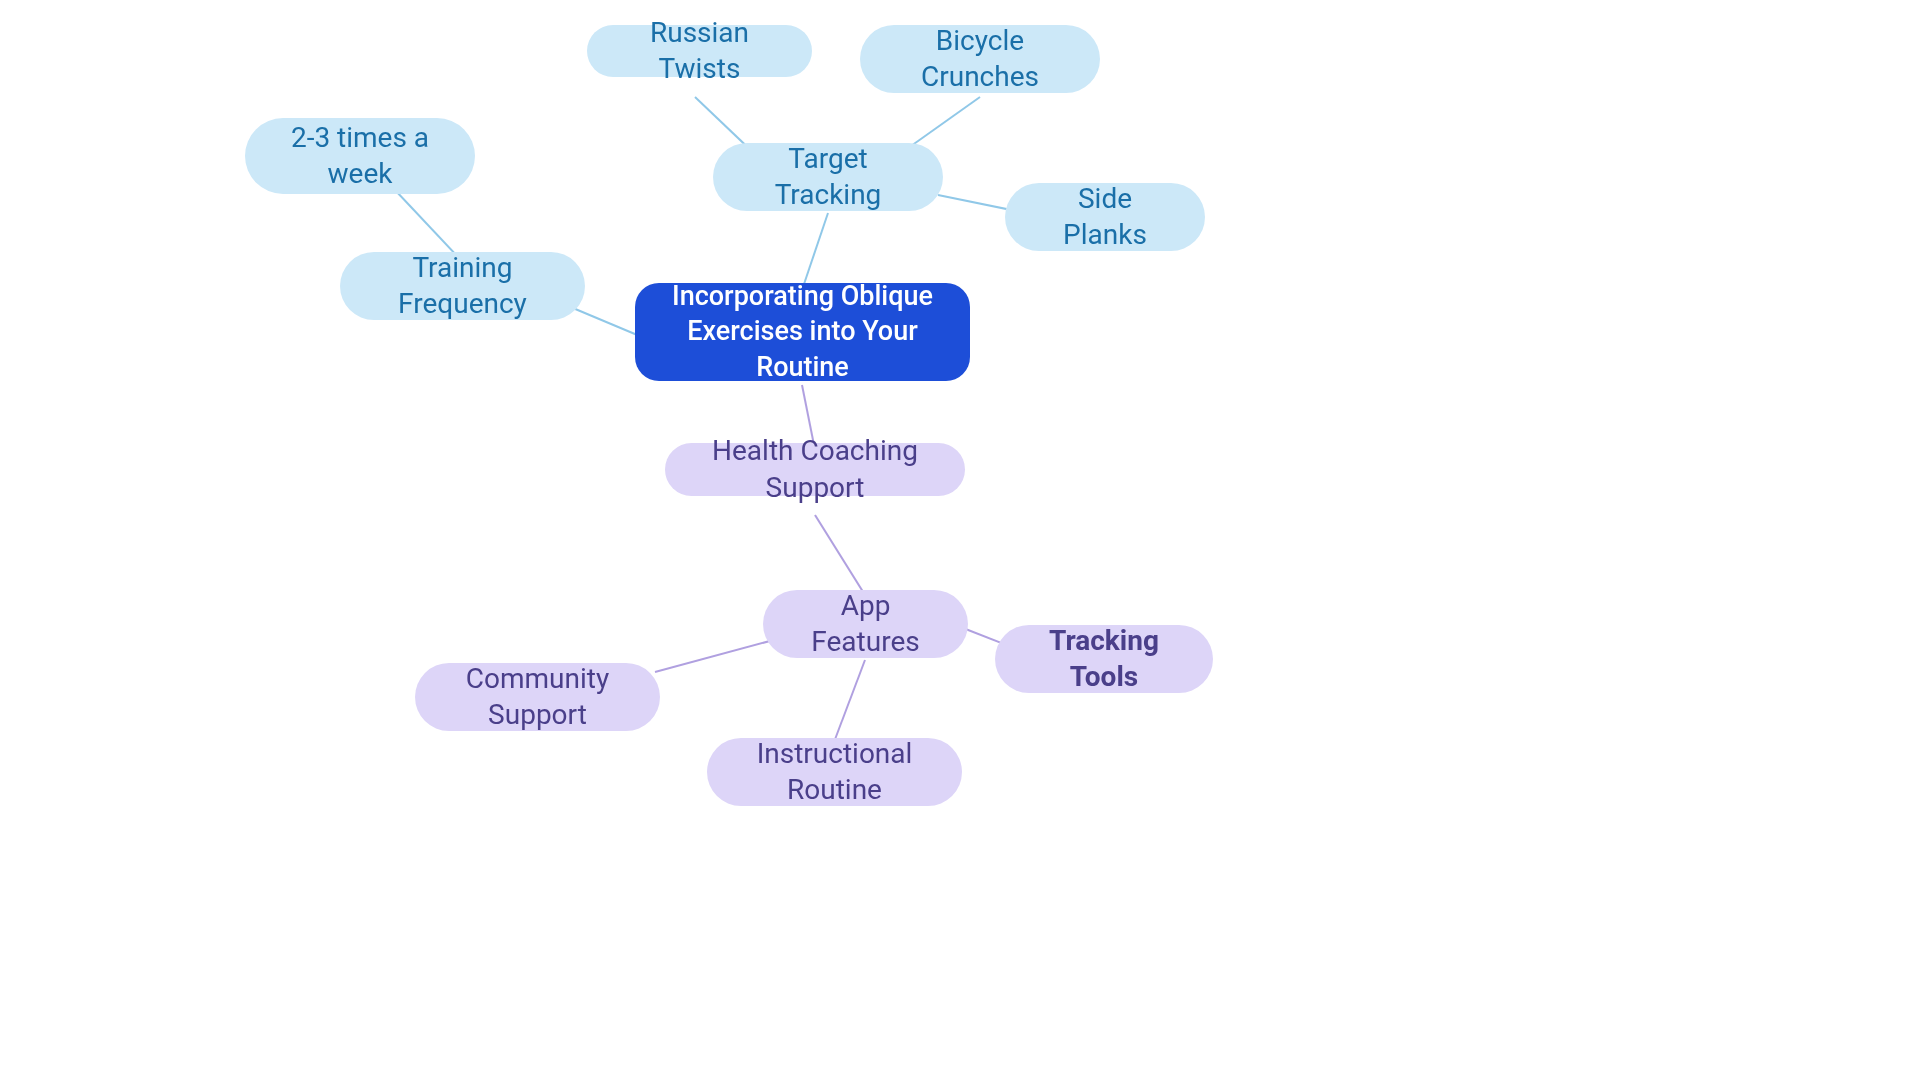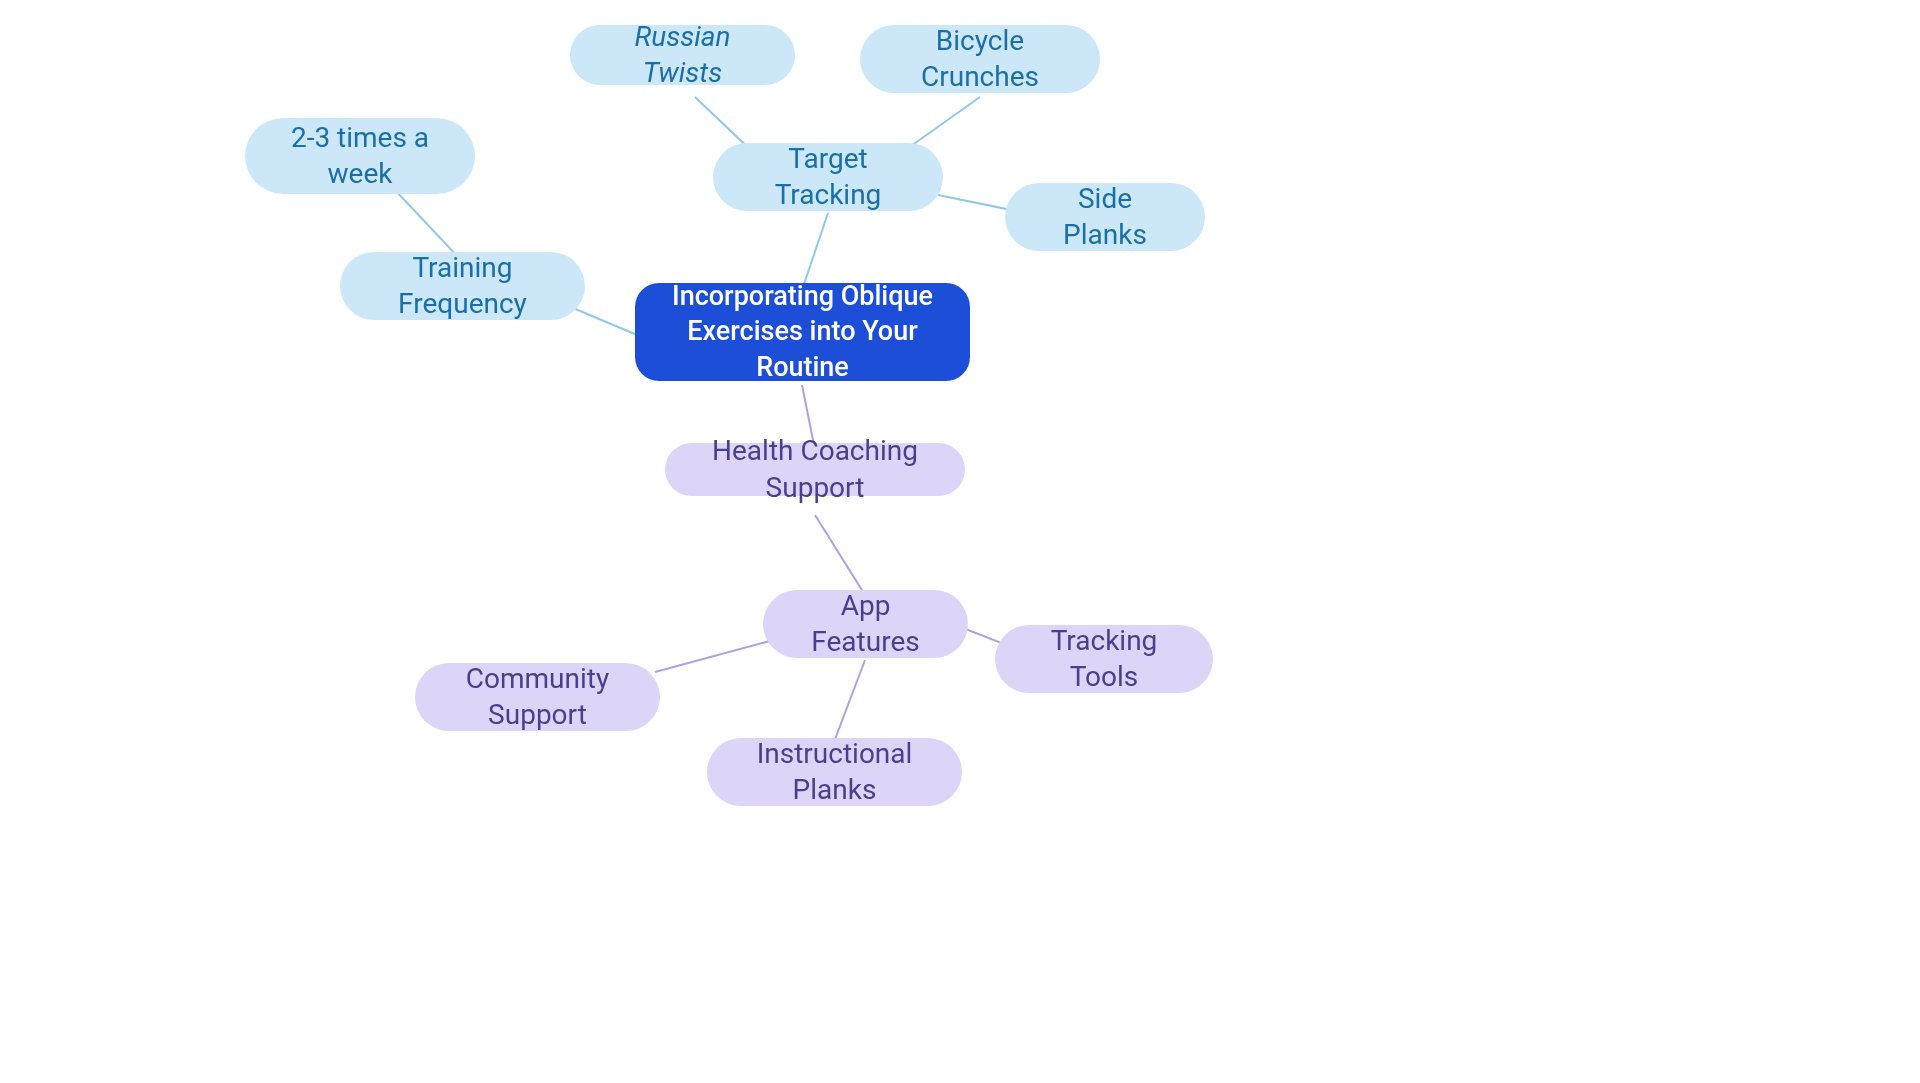--- a/index.html
+++ b/index.html
@@ -68,21 +68,21 @@
 
   <line x1="815" y1="515" x2="865" y2="595" stroke="#b0a0e0" stroke-width="2"></line>
 
   <line x1="818" y1="628" x2="655" y2="672" stroke="#b0a0e0" stroke-width="2"></line>
 
   <line x1="963" y1="628" x2="1050" y2="662" stroke="#b0a0e0" stroke-width="2"></line>
 
   <line x1="865" y1="660" x2="834" y2="742" stroke="#b0a0e0" stroke-width="2"></line>
 </svg>
 
-<div class="node node-blue" style="left:570px; top:25px; width:225px; height:60px;font-style:italic;">
+<div class="node node-blue" style="left:587px; top:25px; width:225px; height:52px;">
   <span>Russian Twists</span>
 </div>
 
 <div class="node node-blue" style="left:860px; top:25px; width:240px; height:68px;">
   <span>Bicycle Crunches</span>
 </div>
 
 <div class="node node-blue" style="left:713px; top:143px; width:230px; height:68px;">
   <span>Target Tracking</span>
 </div>
@@ -108,19 +108,19 @@
 </div>
 
 <div class="node node-purple" style="left:763px; top:590px; width:205px; height:68px;">
   <span>App Features</span>
 </div>
 
 <div class="node node-purple" style="left:415px; top:663px; width:245px; height:68px;">
   <span>Community Support</span>
 </div>
 
-<div class="node node-purple" style="left:995px; top:625px; width:218px; height:68px;">
+<div class="node node-purple" style="left:995px; top:625px; width:218px; height:68px;font-weight:bold;">
   <span>Tracking Tools</span>
 </div>
 
 <div class="node node-purple" style="left:707px; top:738px; width:255px; height:68px;">
-  <span>Instructional Planks</span>
+  <span>Instructional Routine</span>
 </div>
 
 </body></html>

